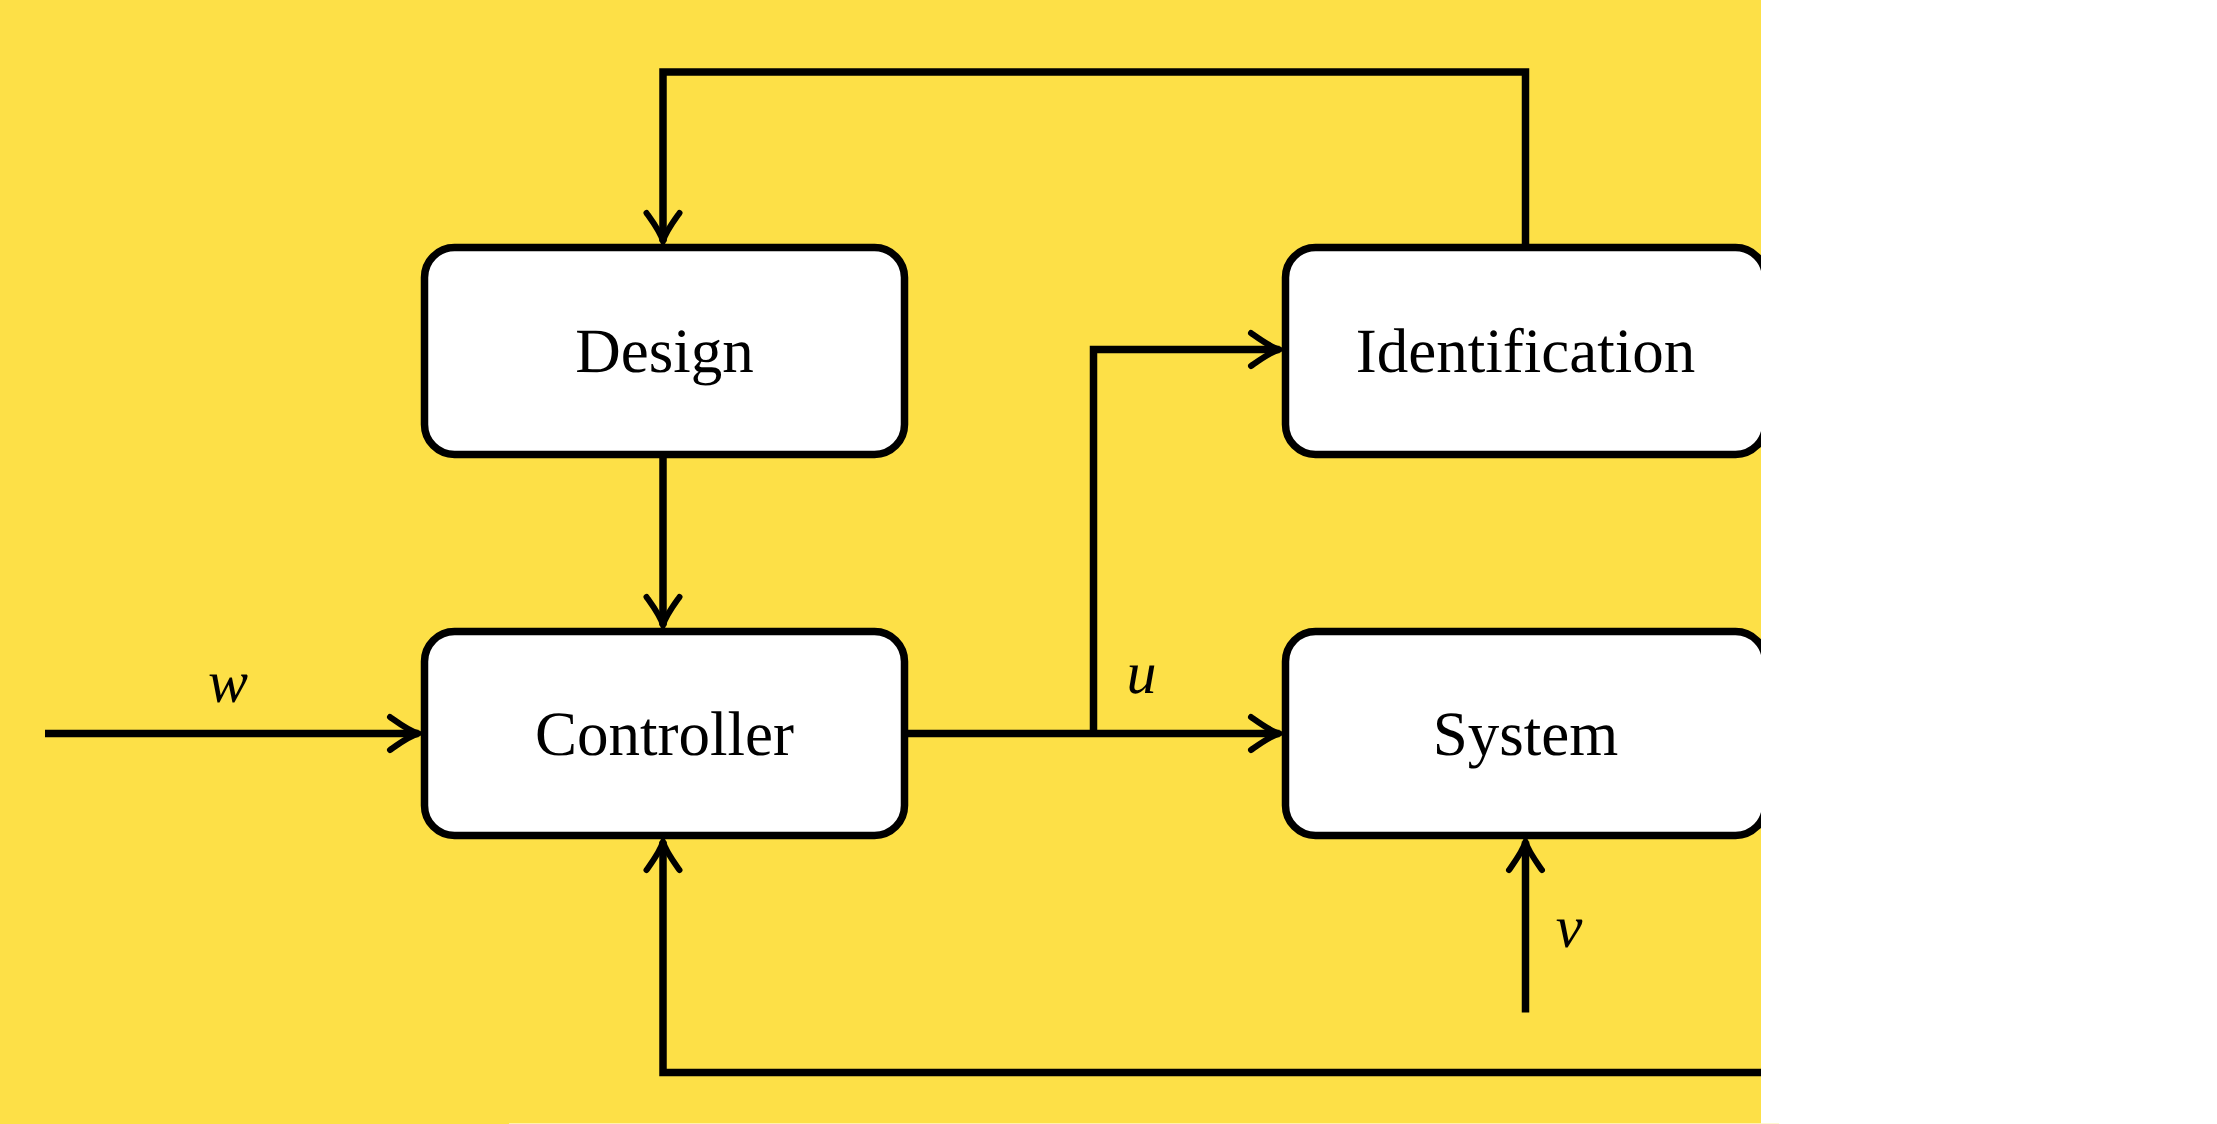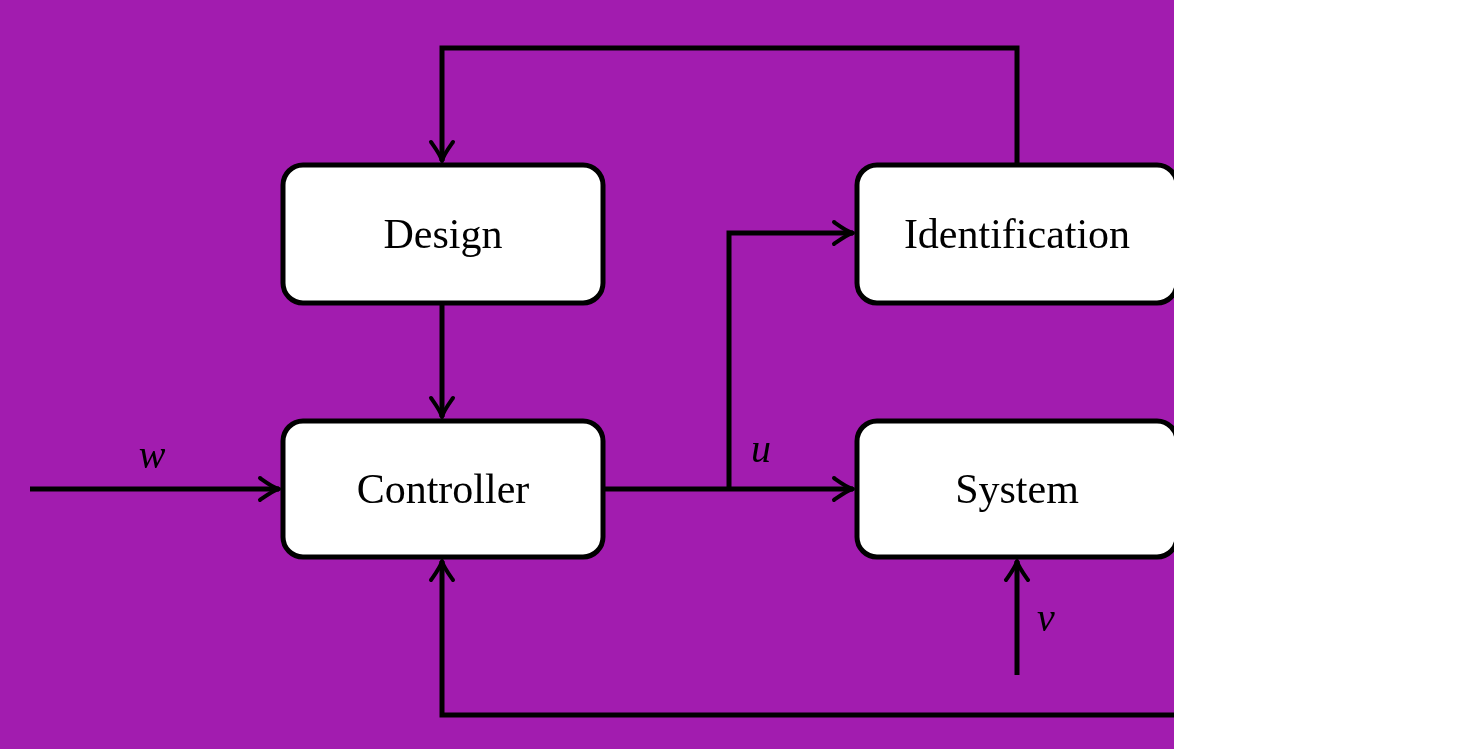--- a/index.html
+++ b/index.html
@@ -4,21 +4,21 @@
 <style>
   html, body {
     margin: 0;
     padding: 0;
     background: #ffffff;
   }
   .figure-wrap {
     position: relative;
     width: 1174px;
     height: 749px;
-    background: #a21caf;
+    background: #fde047;
     overflow: hidden;
   }
   svg {
     display: block;
   }
   .edge {
     fill: none;
     stroke: #000000;
     stroke-width: 5;
     stroke-linejoin: miter;

